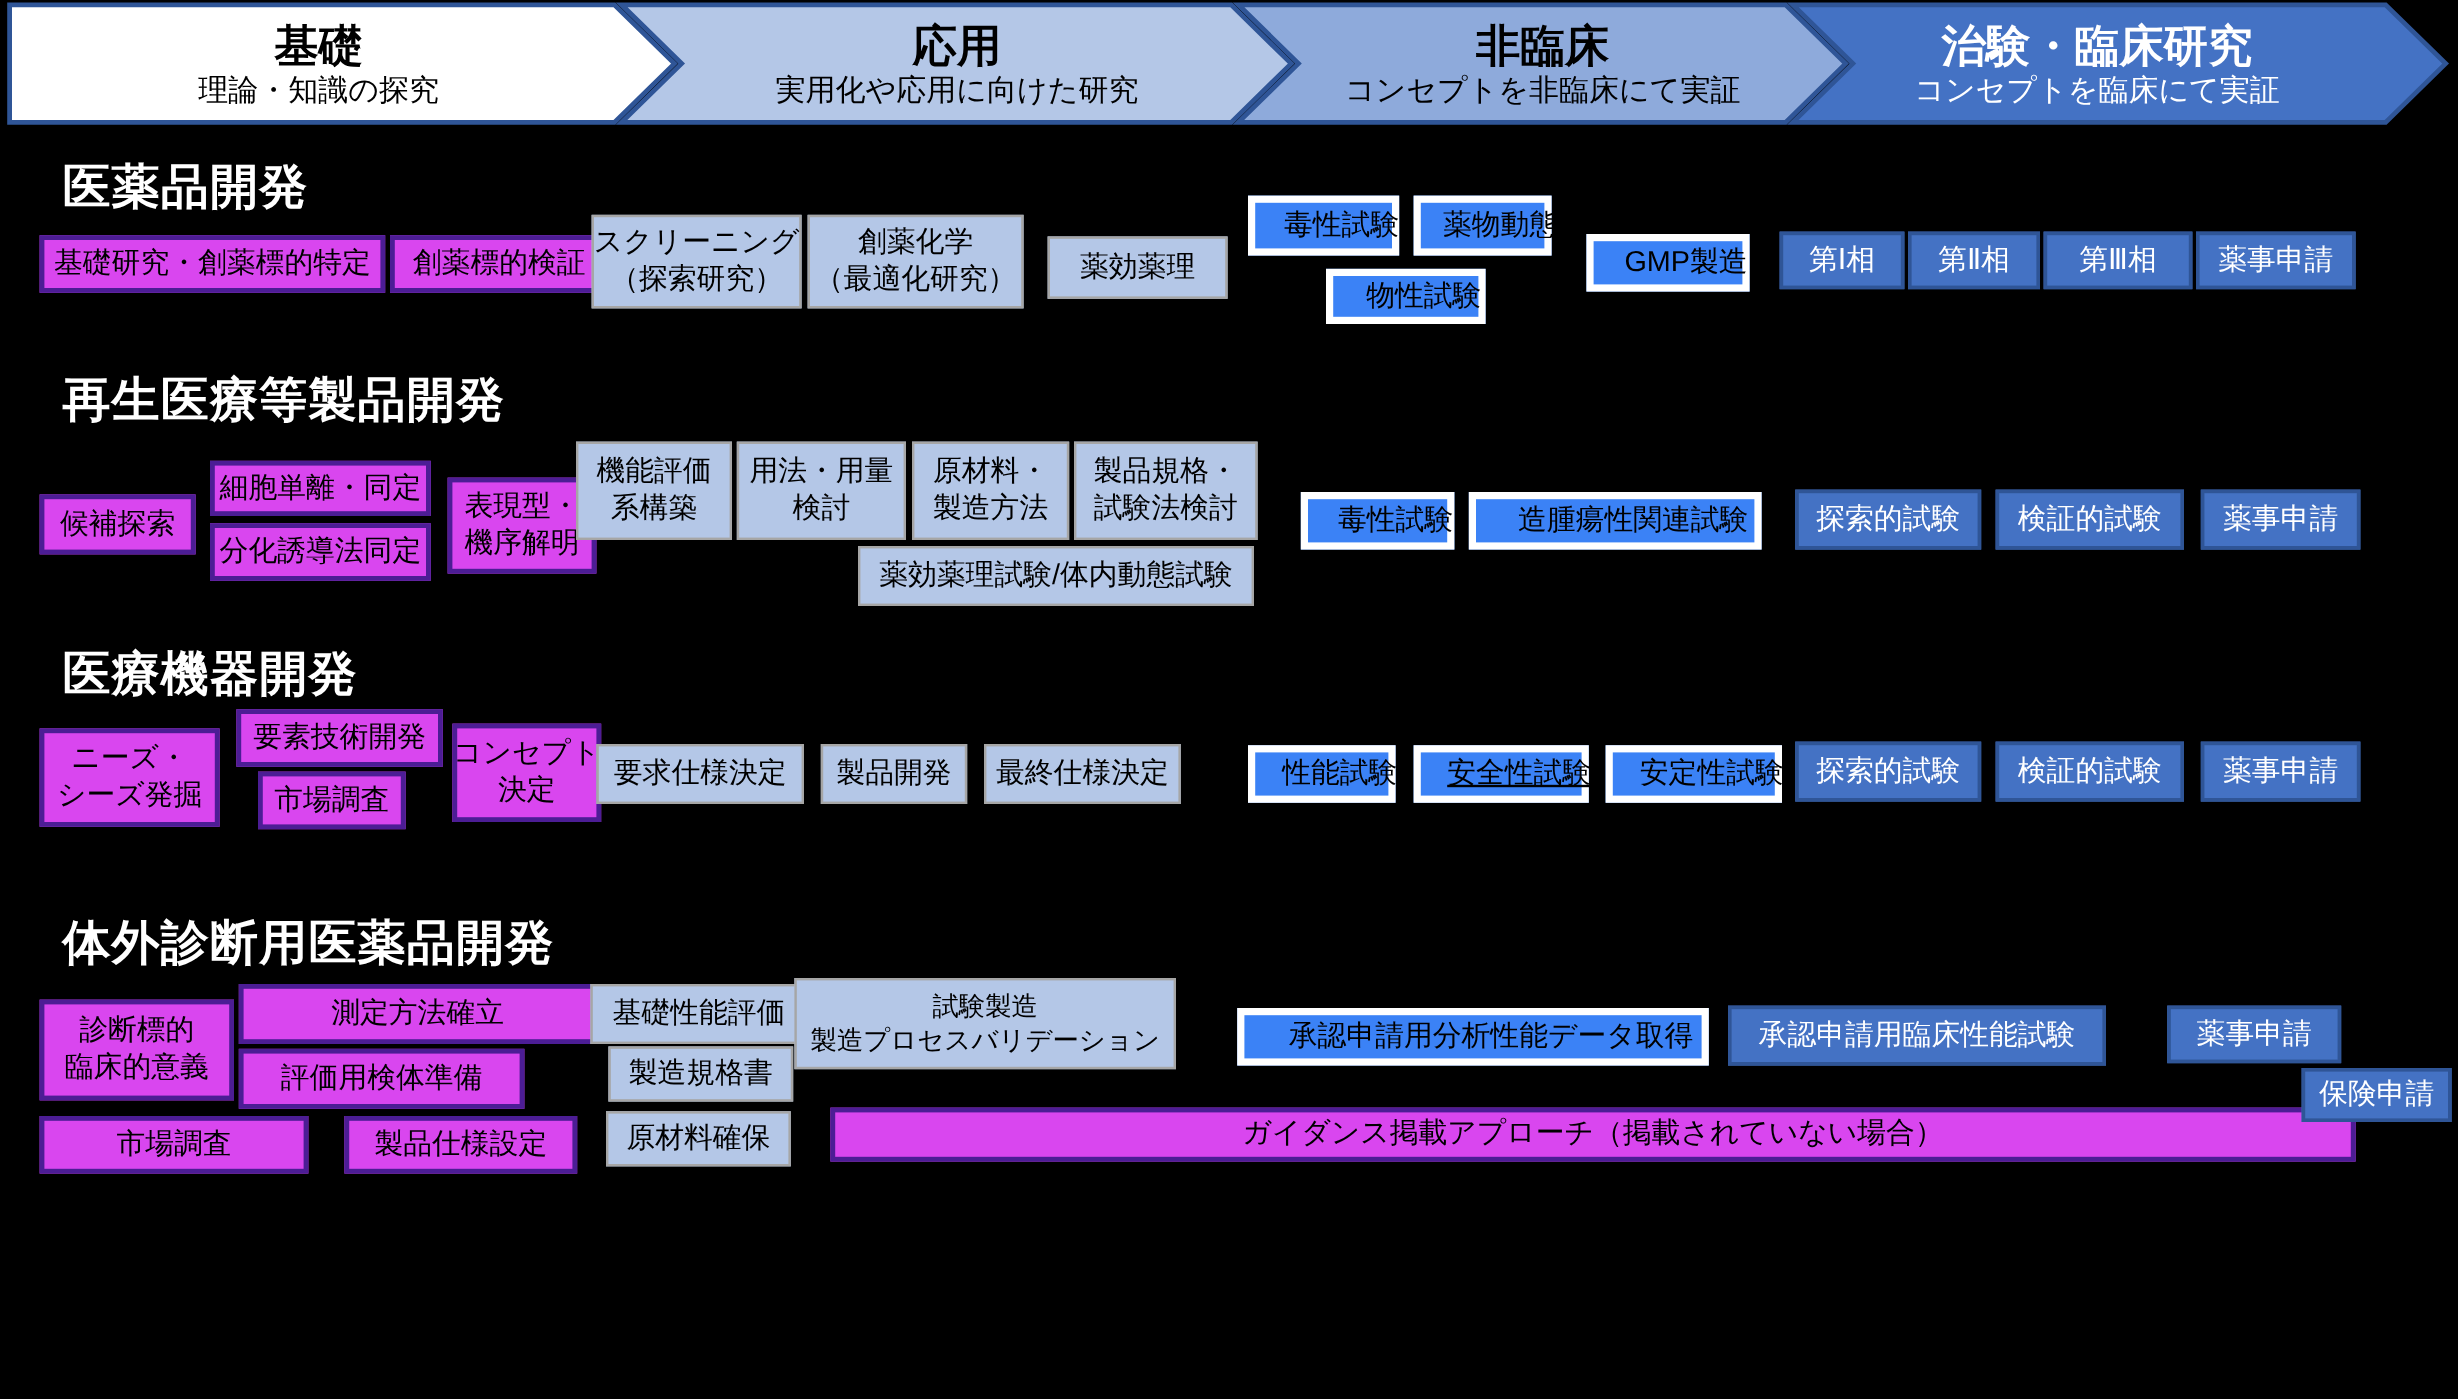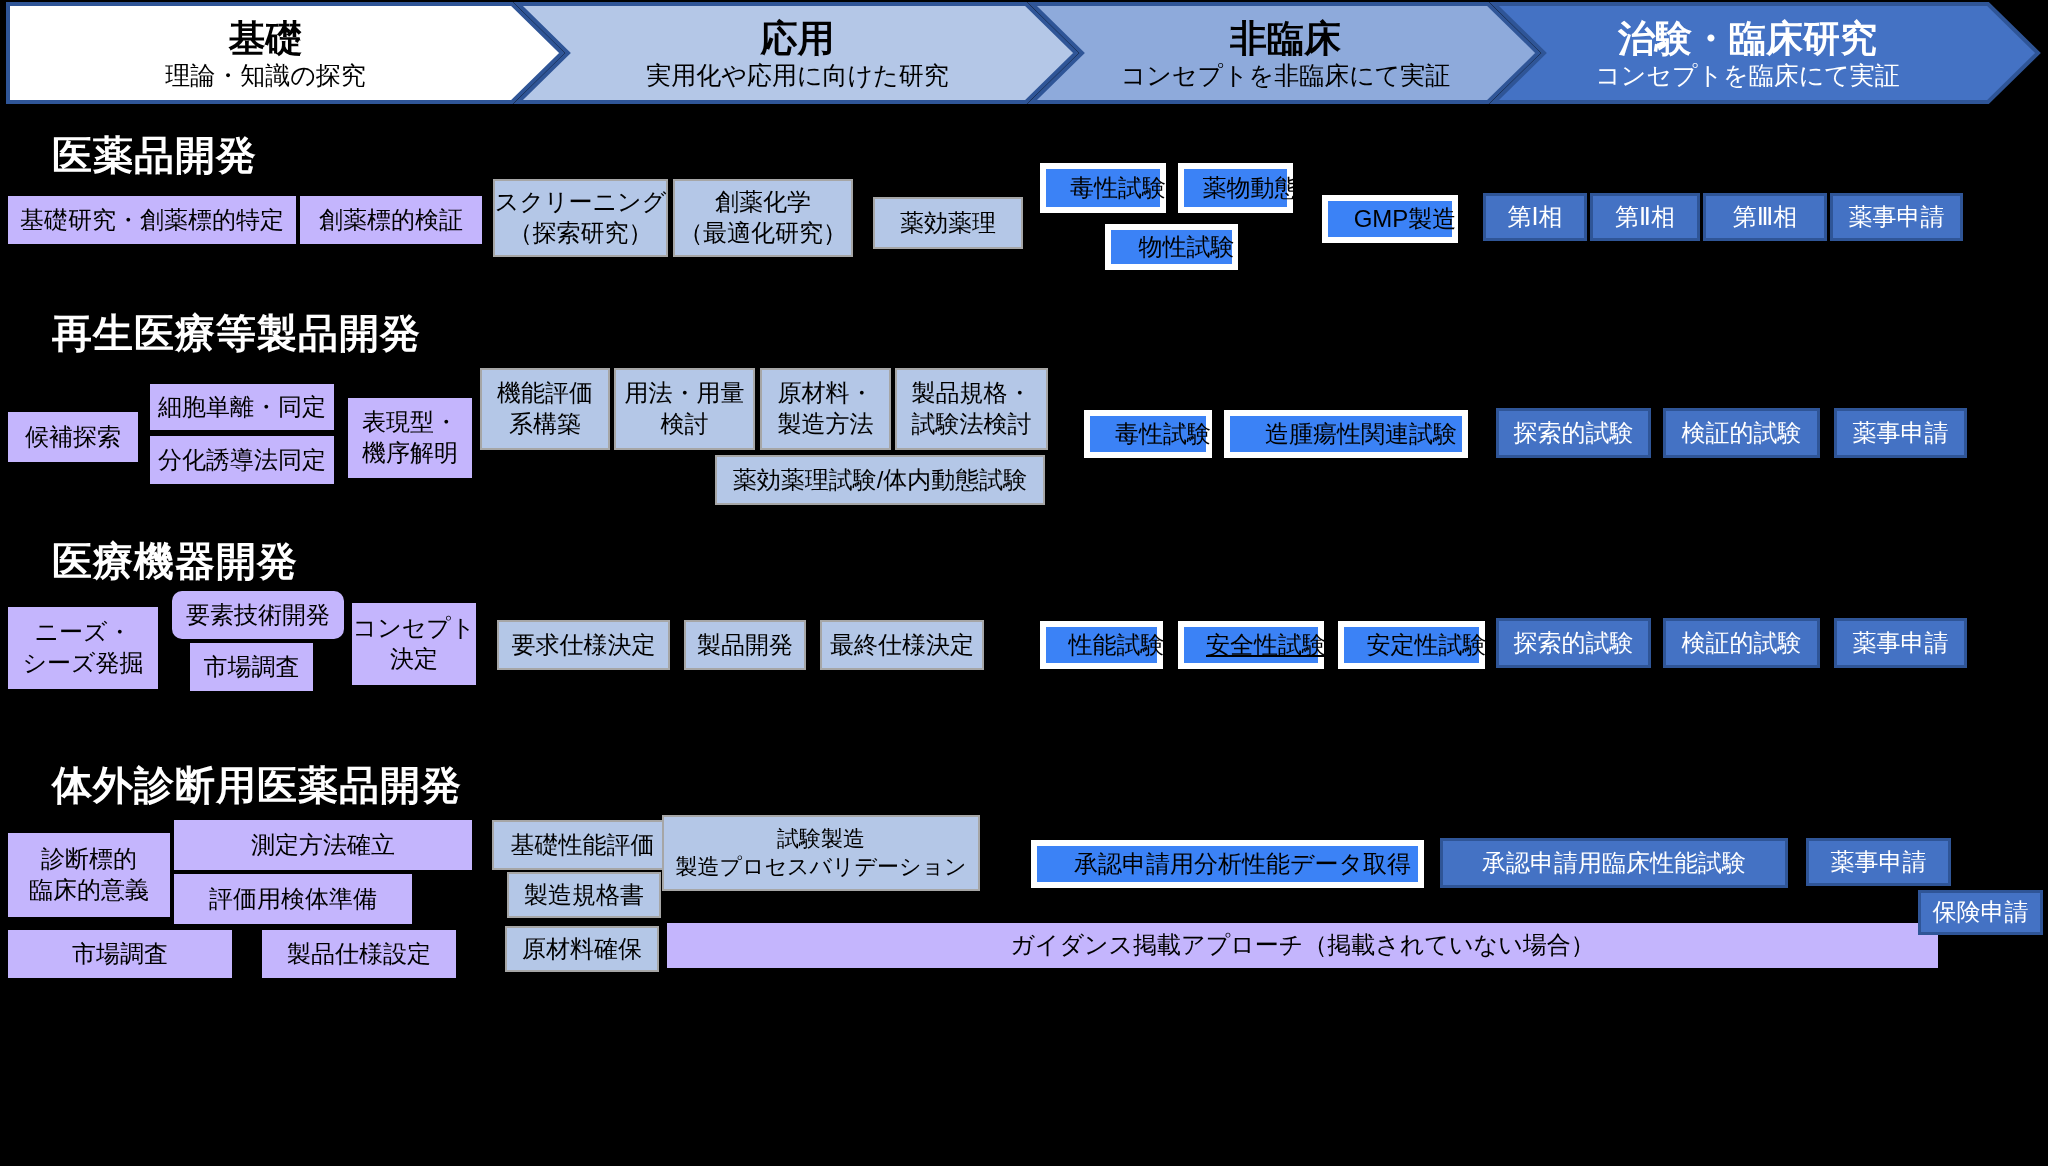--- a/index.html
+++ b/index.html
@@ -28,21 +28,21 @@
     position:absolute;color:#fff;font-size:40px;font-weight:bold;
     white-space:nowrap;letter-spacing:1px;
   }
   
   .box{
     position:absolute;box-sizing:border-box;
     display:flex;flex-direction:column;align-items:center;justify-content:center;
     text-align:center;font-size:24px;line-height:1.28;color:#000;
   }
   .box span{display:block;white-space:nowrap;}
-  .box.white{background:#c4b5fd;border:4px solid #c4b5fd;}
+  .box.white{background:#d946ef;border:4px solid #4c1d95;margin-left:25px;}
   .box.light{background:#B4C7E7;border:2px solid #A6A6A6;}
   .box.medium{background:#3b82f6;border:6px solid #ffffff;padding-left:30px;}
   .box.dark{background:#4472C4;border:3px solid #2F5597;color:#fff;}
   .box.small{font-size:22px;}
 </style>
 </head>
 <body>
 
 <div class="stage">
 
@@ -158,21 +158,21 @@
       <span>検証的試験</span>
     </div>
     <div class="box dark" style="left: 1834px; top: 408px; width: 133px; height: 50px;">
       <span>薬事申請</span>
     </div>
     <div class="track-title" style="left: 52px; top: 534px;">医療機器開発</div>
     <div class="box white" style="left: 8px; top: 607px; width: 150px; height: 82px;">
       <span>ニーズ・</span>
       <span>シーズ発掘</span>
     </div>
-    <div class="box white" style="left: 172px; top: 591px; width: 172px; height: 48px; border-radius: 10px;">
+    <div class="box white" style="left: 172px; top: 591px; width: 172px; height: 48px;">
       <span>要素技術開発</span>
     </div>
     <div class="box white" style="left: 190px; top: 643px; width: 123px; height: 48px;">
       <span>市場調査</span>
     </div>
     <div class="box white" style="left: 352px; top: 603px; width: 124px; height: 82px;">
       <span>コンセプト</span>
       <span>決定</span>
     </div>
     <div class="box light" style="left: 497px; top: 620px; width: 173px; height: 50px;">
@@ -228,21 +228,21 @@
     <div class="box light" style="left: 505px; top: 926px; width: 154px; height: 46px;">
       <span>原材料確保</span>
     </div>
     <div class="box light small" style="left: 662px; top: 815px; width: 318px; height: 76px;">
       <span>試験製造</span>
       <span>製造プロセスバリデーション</span>
     </div>
     <div class="box medium" style="left: 1031px; top: 840px; width: 393px; height: 48px;">
       <span>承認申請用分析性能データ取得</span>
     </div>
-    <div class="box dark" style="left: 1440px; top: 838px; width: 348px; height: 50px;">
+    <div class="box dark" style="left: 1440px; top: 838px; width: 315px; height: 50px;">
       <span>承認申請用臨床性能試験</span>
     </div>
     <div class="box dark" style="left: 1806px; top: 838px; width: 145px; height: 48px;">
       <span>薬事申請</span>
     </div>
     <div class="box white" style="left: 667px; top: 923px; width: 1271px; height: 45px;">
       <span>ガイダンス掲載アプローチ（掲載されていない場合）</span>
     </div>
     <div class="box dark" style="left: 1918px; top: 890px; width: 125px; height: 45px;">
       <span>保険申請</span>

